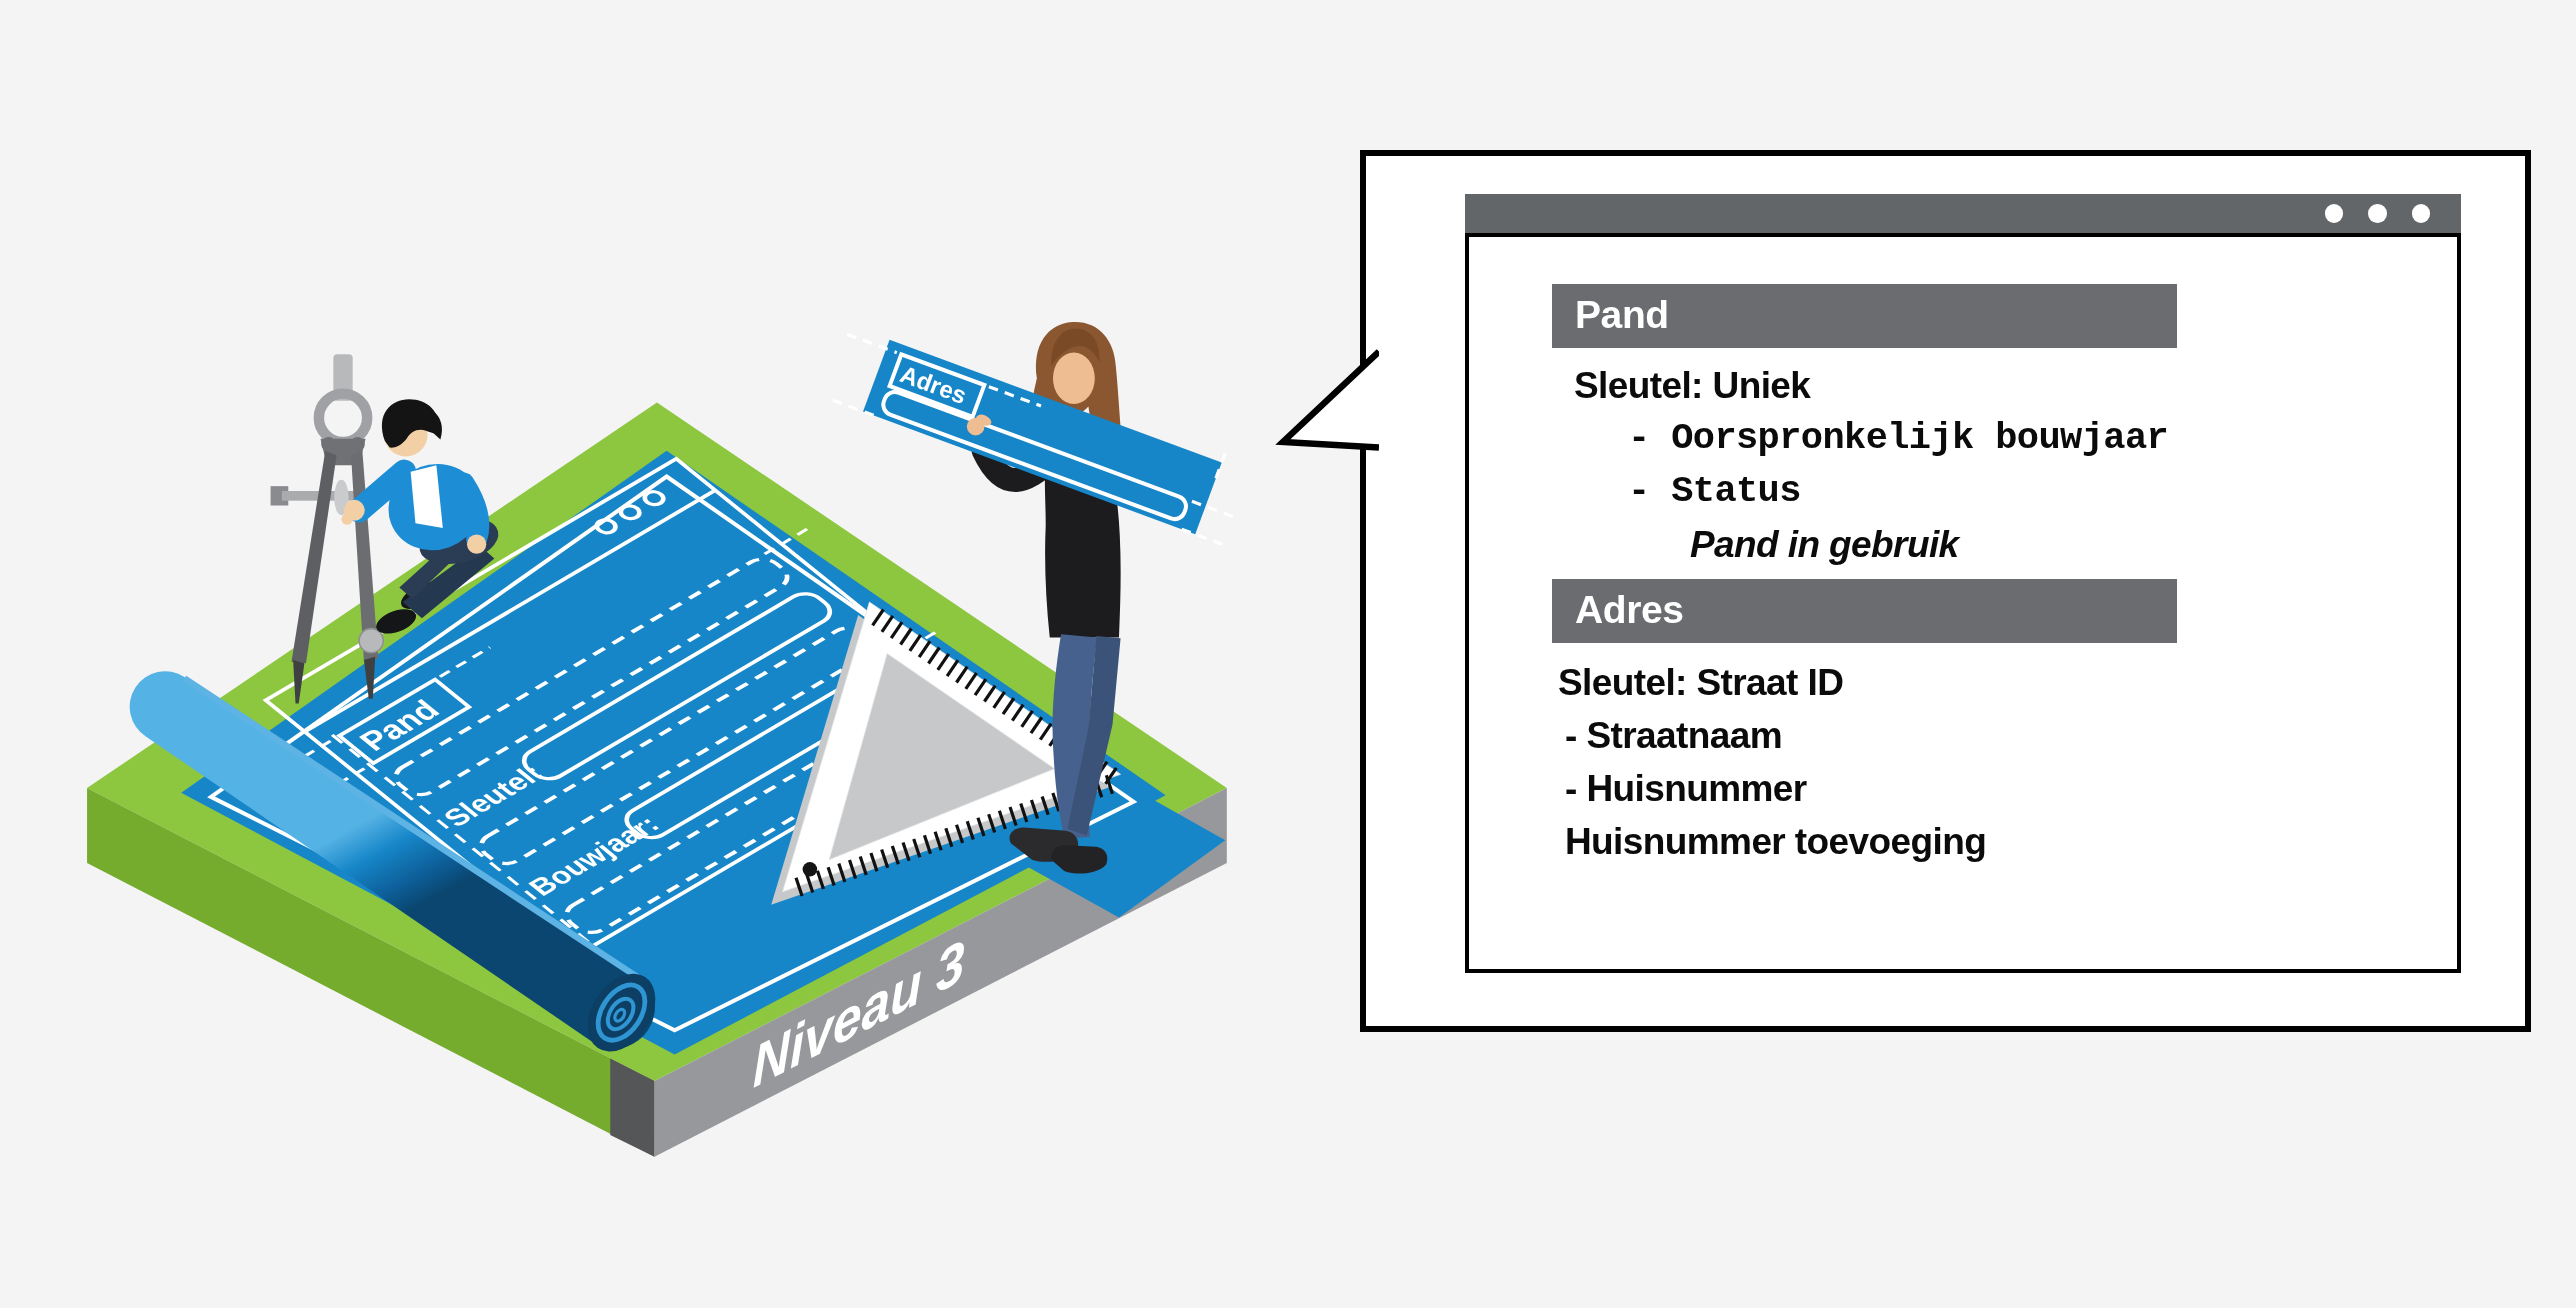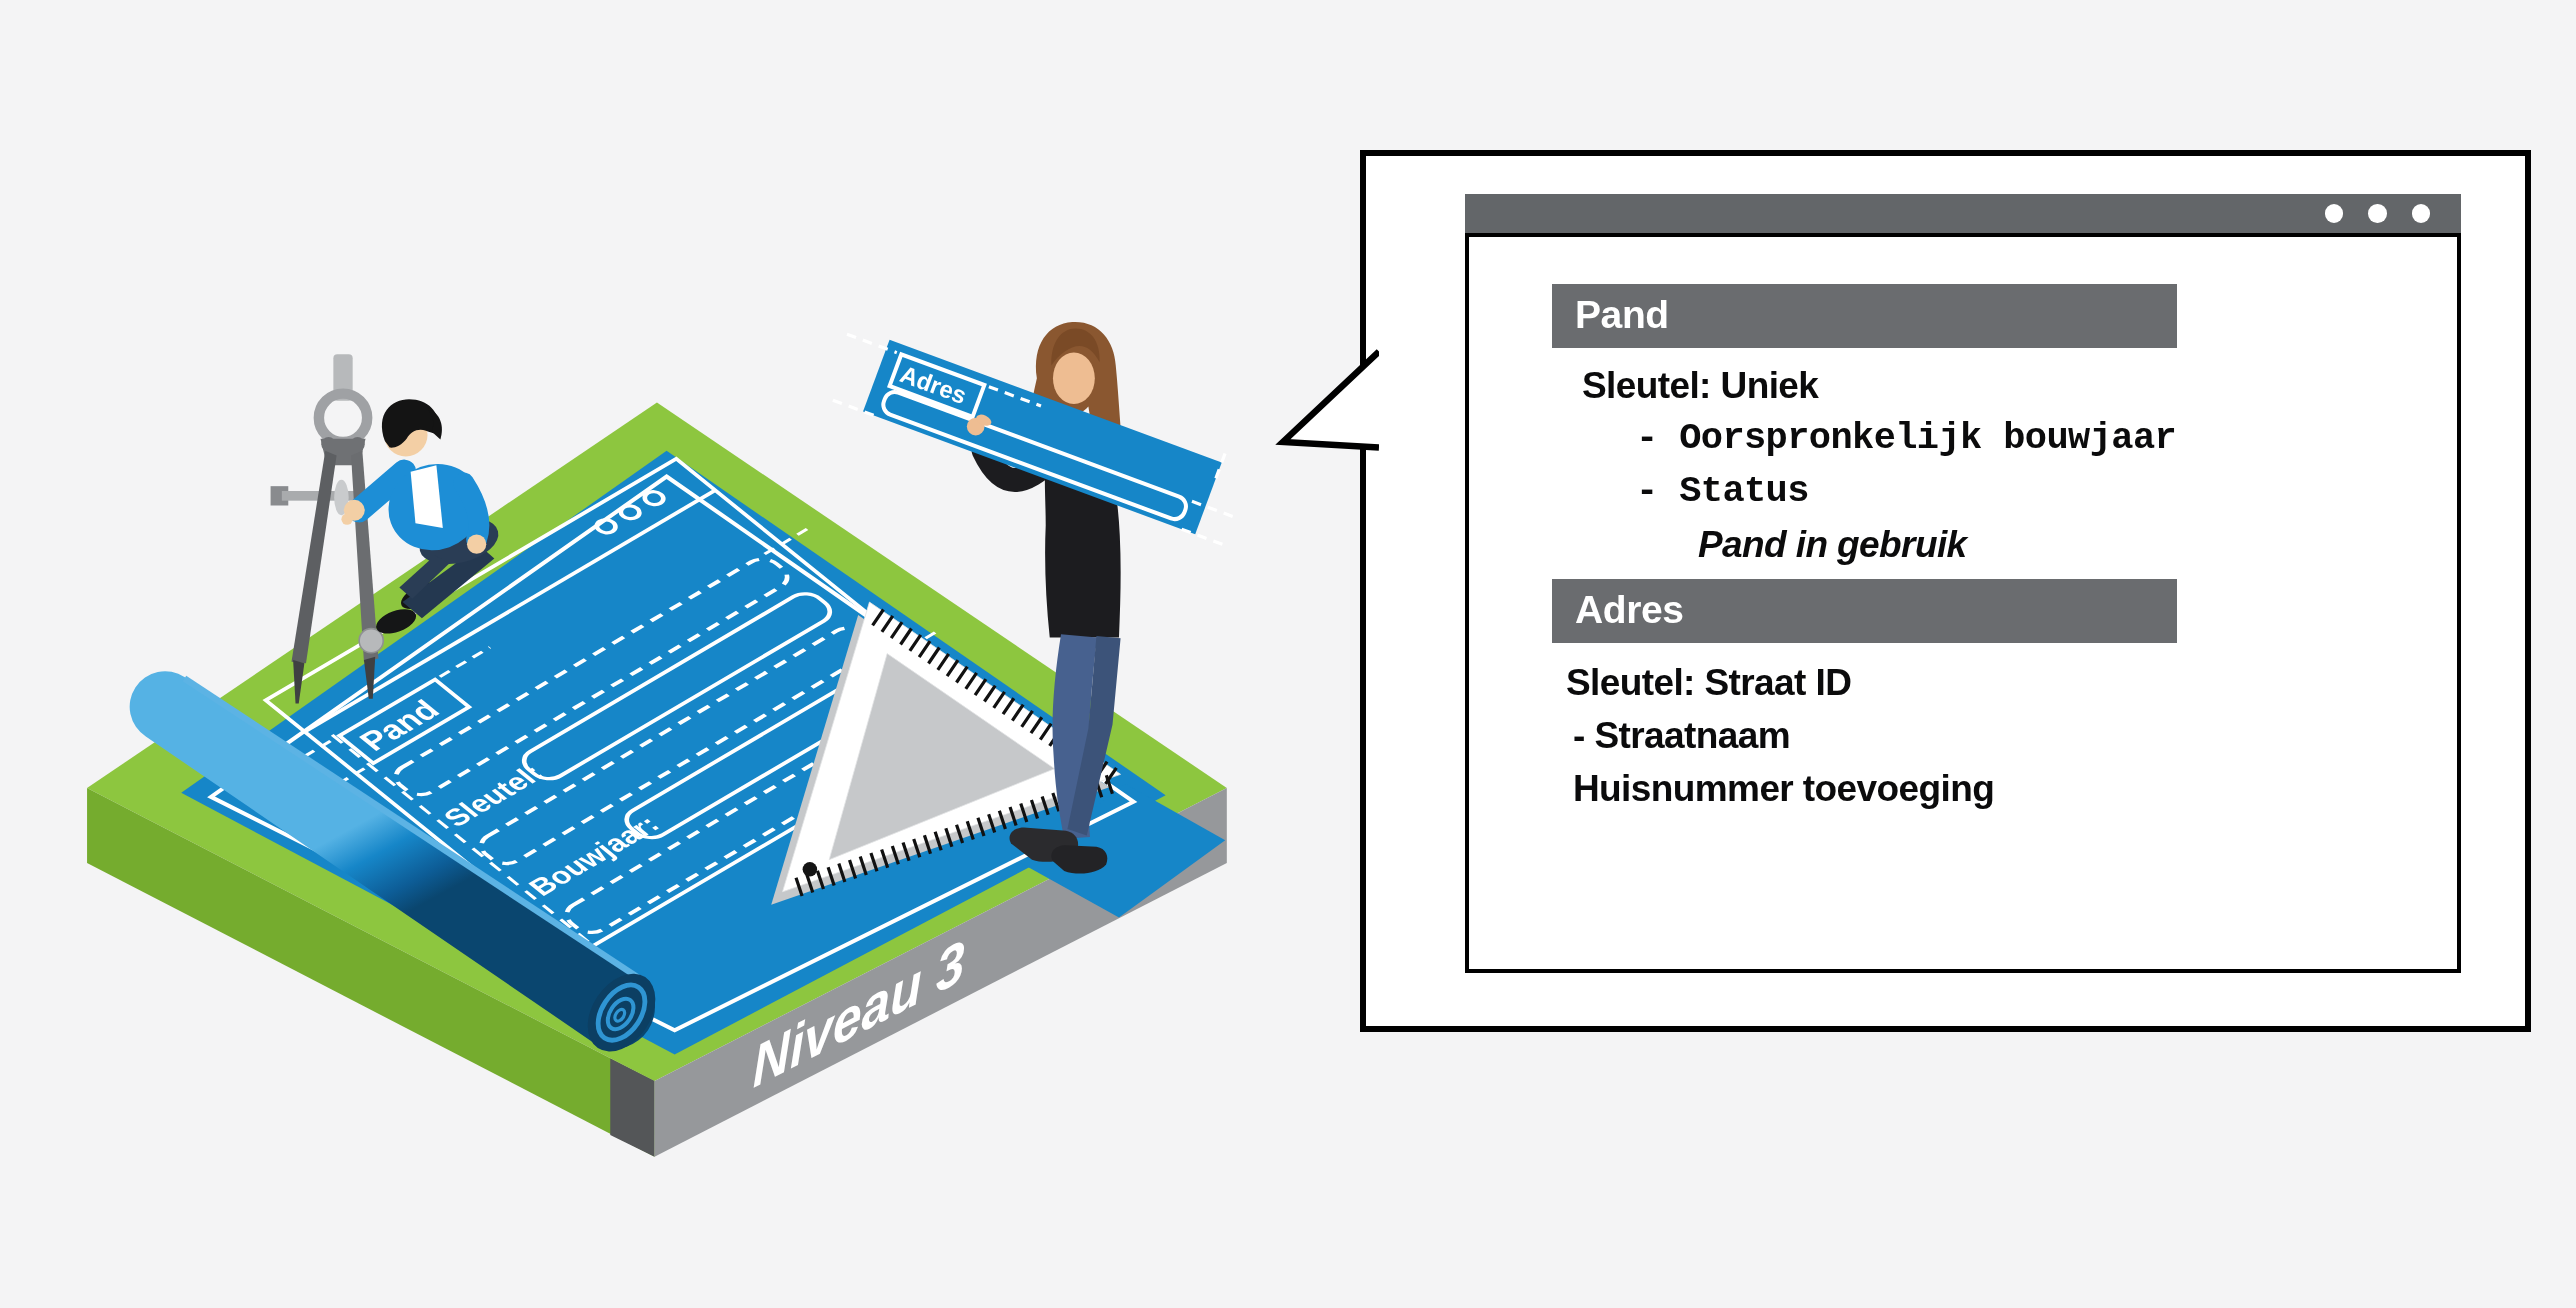--- a/index.html
+++ b/index.html
@@ -18,21 +18,21 @@
                 justify-content:flex-end;padding-right:31px;box-sizing:border-box;}
   .dot{width:18.5px;height:18.5px;border-radius:50%;background:#fff;margin-left:25px;}
   .win-content{position:absolute;left:1465px;top:233px;width:996px;height:740px;
                background:#fff;border:4.8px solid #000;box-sizing:border-box;z-index:4;
                color:#0b0b0c;}
   .sec-header{width:625px;height:64px;background:#6a6c6f;color:#fff;
               font-size:39px;font-weight:700;line-height:61px;padding-left:23px;
               box-sizing:border-box;letter-spacing:-0.4px;}
   .sec-header.h-pand{margin:47px 0 0 83px;}
   .sec-header.h-adres{margin:8px 0 0 83px;}
-  .lines{margin-top:11.3px;padding-left:8px;}
+  .lines{margin-top:11.3px;}
   .lines.l-adres{margin-top:13px;}
   .ln{font-size:37px;font-weight:700;line-height:53px;letter-spacing:-0.6px;white-space:pre;}
   .in0{margin-left:105px;}
   .in0a{margin-left:89px;}
   .in1{margin-left:159px;font-family:Liberation Mono, monospace;}
   .in2{margin-left:221px;font-style:italic;}
   .inD{margin-left:96px;}
   .inT{margin-left:96px;}
 </style>
 </head>
@@ -203,18 +203,19 @@
     <div class="lines">
       <div class="ln in0">Sleutel: Uniek</div>
       <div class="ln in1">- Oorspronkelijk bouwjaar</div>
       <div class="ln in1">- Status</div>
       <div class="ln in2">Pand in gebruik</div>
     </div>
     <div class="sec-header h-adres">Adres</div>
     <div class="lines l-adres">
       <div class="ln in0a">Sleutel: Straat ID</div>
       <div class="ln inD">- Straatnaam</div>
+      <div class="ln inD">- Huisnummer</div>
       <div class="ln inT">Huisnummer toevoeging</div>
     </div>
   </div>
 
 </div>
 
 
 </body></html>

